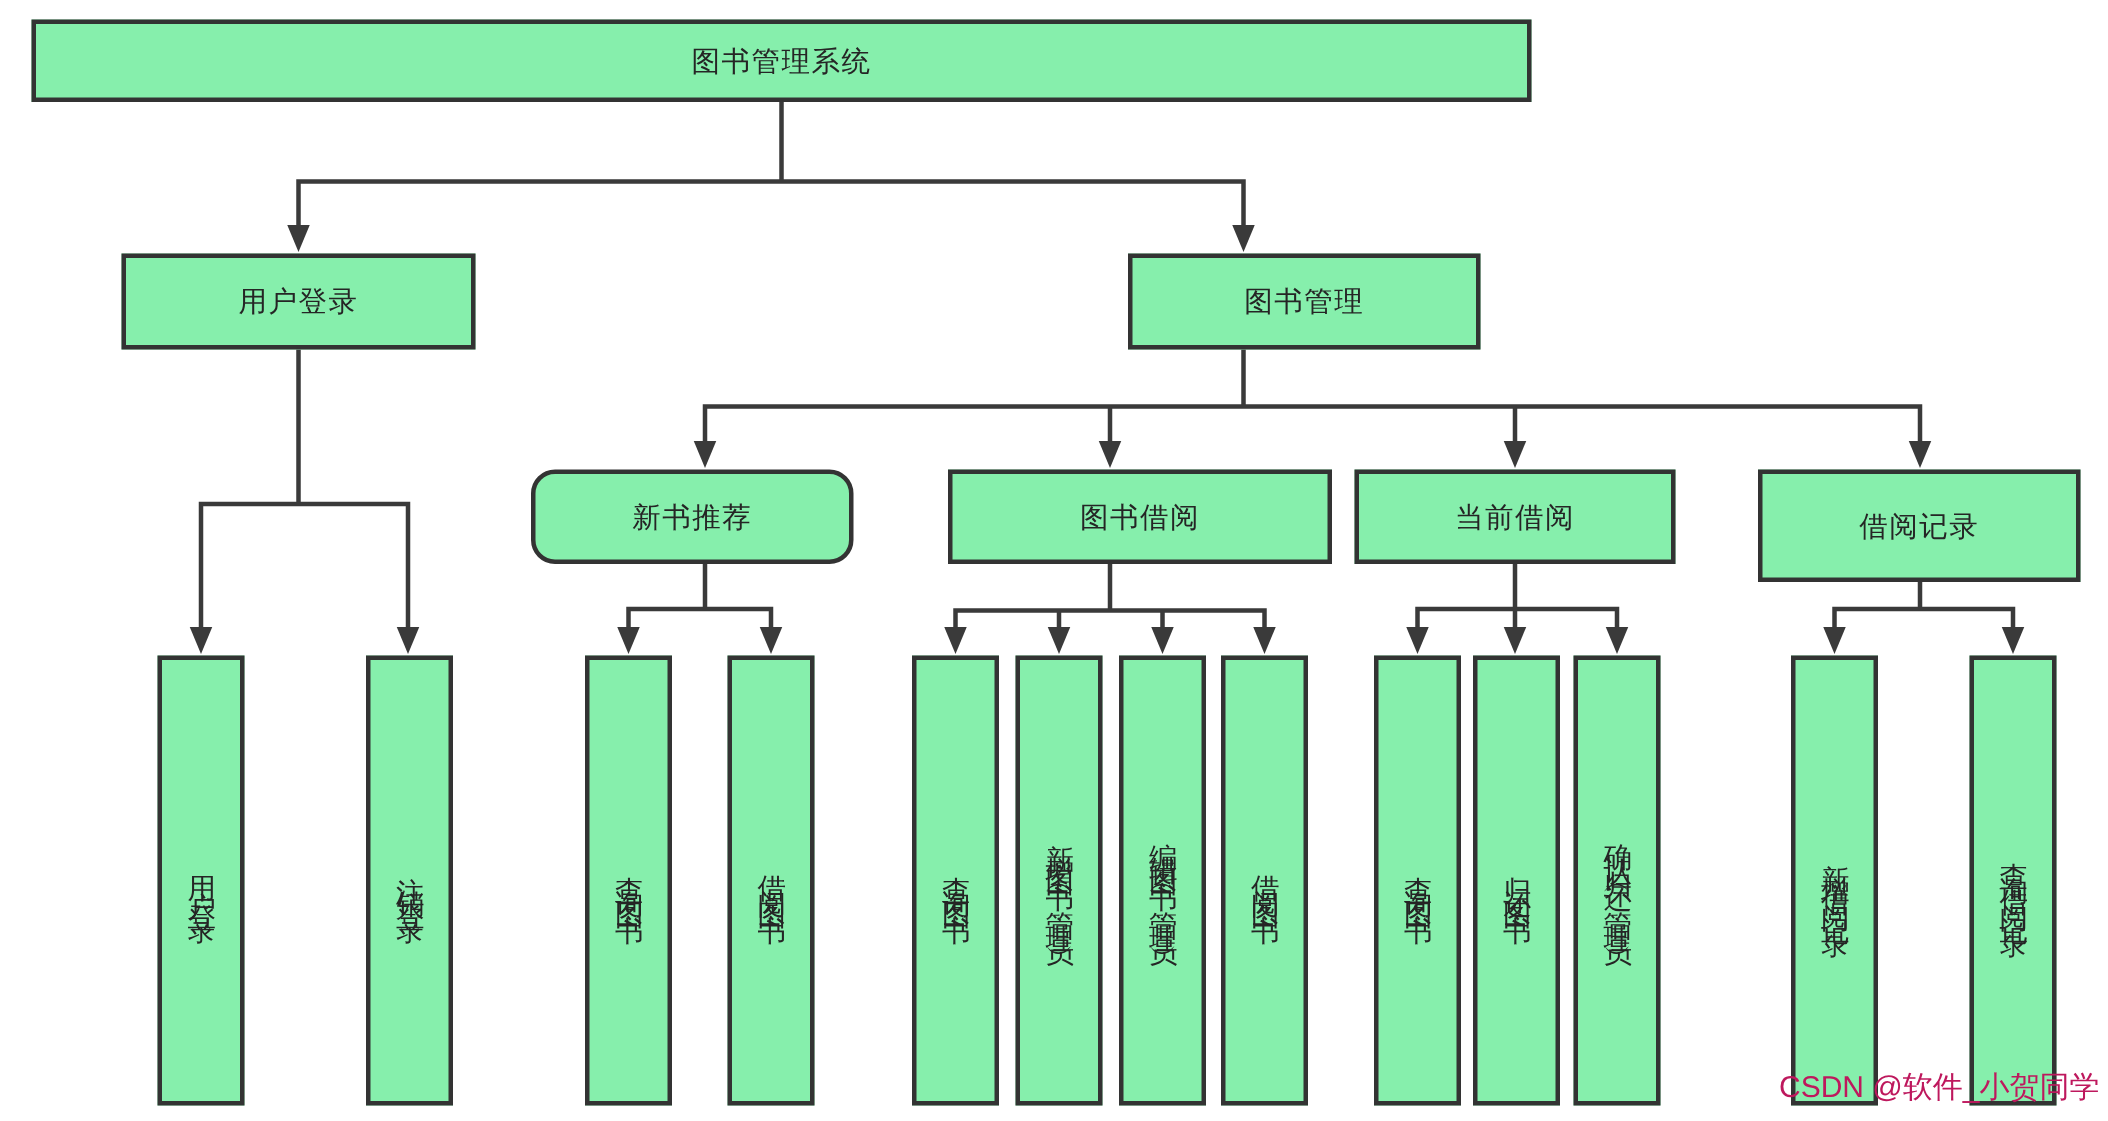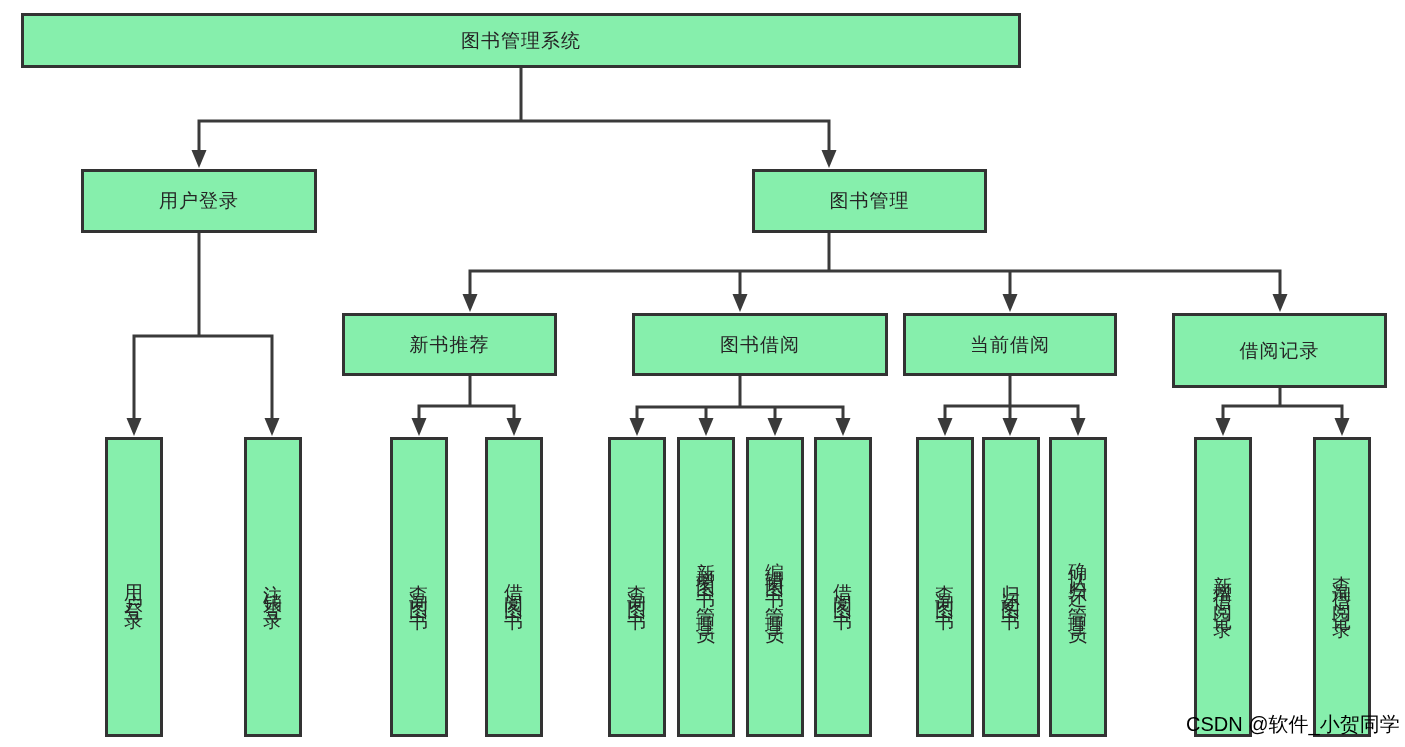--- a/index.html
+++ b/index.html
@@ -43,21 +43,21 @@
     font-size: 19px;
     letter-spacing: 9px;
     color: #252525;
     line-height: 1;
   }
   .watermark {
     position: absolute;
     left: 1186px;
     top: 711px;
     font-size: 20px;
-    color: #000000;
+    color: #be185d;
     white-space: nowrap;
     z-index: 5;
   }
 </style>
 </head>
 <body>
 
 <div id="stage">
 
   <svg id="connectors" width="1405" height="747" viewBox="0 0 1405 747">
@@ -97,21 +97,21 @@
     <span class="hlabel">图书管理系统</span>
   </div>
 
   <div class="box" style="left:81px; top:169px; width:236px; height:64px;">
     <span class="hlabel">用户登录</span>
   </div>
   <div class="box" style="left:712px; top:169px; width:235px; height:64px;margin-left:40px;">
     <span class="hlabel">图书管理</span>
   </div>
 
-  <div class="box" style="left:342px; top:313px; width:215px; height:63px;">
+  <div class="box" style="left:354px; top:313px; width:215px; height:63px;border-radius:16px;">
     <span class="hlabel">新书推荐</span>
   </div>
   <div class="box" style="left:632px; top:313px; width:256px; height:63px;">
     <span class="hlabel">图书借阅</span>
   </div>
   <div class="box" style="left:903px; top:313px; width:214px; height:63px;">
     <span class="hlabel">当前借阅</span>
   </div>
   <div class="box" style="left:1172px; top:313px; width:215px; height:75px;">
     <span class="hlabel">借阅记录</span>

